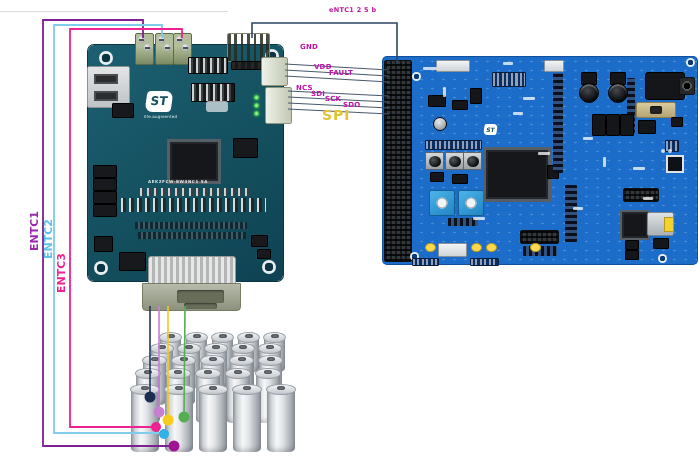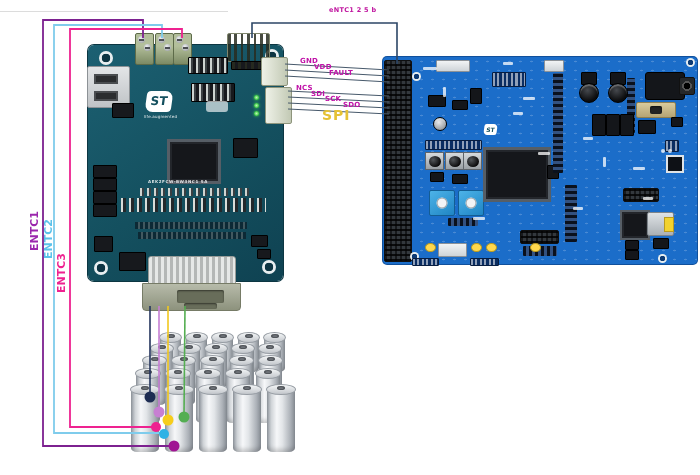--- a/index.html
+++ b/index.html
@@ -305,21 +305,21 @@
     <circle cx="159" cy="412" r="5.5" fill="#c77fd2"></circle>
     <circle cx="168" cy="420" r="5.5" fill="#f6cd1b"></circle>
     <circle cx="184" cy="417" r="5.5" fill="#54ae52"></circle>
     <circle cx="156" cy="427" r="5" fill="#ee2290"></circle>
     <circle cx="164" cy="434" r="5" fill="#2fb2e5"></circle>
     <circle cx="174" cy="446" r="5.5" fill="#a01593"></circle>
   </svg>
 
   <div class="lbl bus" style="left: 329px; top: 7px; color: rgb(192, 21, 159);">eNTC1 2 5 b</div>
 
-  <div class="lbl sig" style="left: 300px; top: 58px; color: rgb(192, 19, 168);">GND</div>
+  <div class="lbl sig" style="left: 300px; top: 44px; color: rgb(192, 19, 168);">GND</div>
   <div class="lbl sig" style="left: 314px; top: 64px; color: rgb(192, 19, 168);">VDD</div>
   <div class="lbl sig" style="left: 329px; top: 70px; color: rgb(192, 19, 168);">FAULT</div>
   <div class="lbl sig" style="left: 296px; top: 85px; color: rgb(192, 19, 168);">NCS</div>
   <div class="lbl sig" style="left: 311px; top: 91px; color: rgb(192, 19, 168);">SDI</div>
   <div class="lbl sig" style="left: 325px; top: 96px; color: rgb(192, 19, 168);">SCK</div>
   <div class="lbl sig" style="left: 343px; top: 102px; color: rgb(192, 19, 168);">SDO</div>
 
   <div class="lbl spi" style="left: 322px; top: 108px; color: rgb(229, 194, 53);">SPI</div>
 
   <div class="lbl vlbl" style="left: 34px; top: 231px; color: rgb(155, 39, 173);">ENTC1</div>

